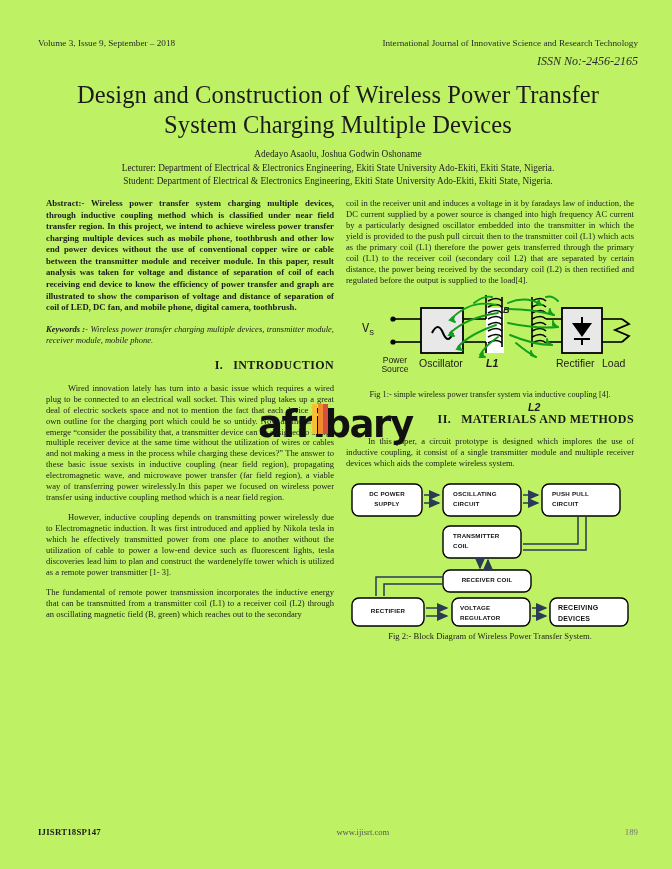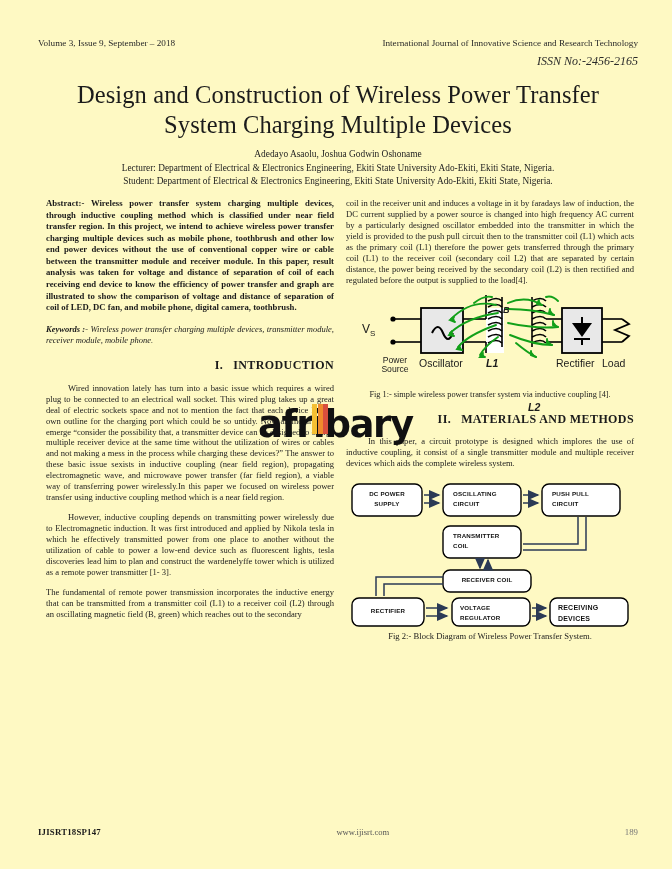--- a/index.html
+++ b/index.html
@@ -4,21 +4,21 @@
 <style>
   html, body {
     margin: 0;
     padding: 0;
     background: #8a8a8a;
   }
   .page {
     position: relative;
     width: 672px;
     height: 869px;
-    background: #fef9c3;
+    background: #bef264;
     overflow: hidden;
     font-family: "Liberation Serif", serif;
     color: #1b1b1b;
     box-sizing: border-box;
   }
   
   .hdr {
     position: absolute;
     top: 38px;
     left: 38px;
@@ -284,21 +284,21 @@
           <path d="M212 32 l-5 -2 l0 -4" fill="#12a01a" stroke="#12a01a"></path>
           <path d="M164 40 q24 10 42 10"></path>
           <path d="M206 50 l-5 -2 l0 -4" fill="#12a01a" stroke="#12a01a"></path>
           <path d="M170 48 q12 10 20 14"></path>
           <path d="M190 62 l-5 -2 l0 -4" fill="#12a01a" stroke="#12a01a"></path>
           <path d="M146 2 q-8 -2 -18 6"></path>
           <path d="M200 2 q6 -2 12 4"></path>
         </g>
       </svg>
 
-      <div style="position:absolute;left:16px;top:27px;font-size:12px;font-family:Liberation Sans, sans-serif;"><span>V</span><sub style="font-size:8px">S</sub></div>
+      <div style="position:absolute;left:16px;top:27px;font-size:12px;font-family:Liberation Mono, monospace;"><span>V</span><sub style="font-size:8px">S</sub></div>
       <div style="position:absolute;left:157px;top:10px;font-size:9px;font-style:italic;font-family:'Liberation Sans',sans-serif;font-weight:bold;">B</div>
       <div style="position:absolute;left:27px;top:61px;font-size:8.6px;font-family:'Liberation Sans',sans-serif;line-height:1.05;text-align:center;width:44px;">Power Source</div>
       <div style="position:absolute;left:73px;top:62px;font-size:10.5px;font-family:'Liberation Sans',sans-serif;">Oscillator</div>
       <div style="position:absolute;left:140px;top:62px;font-size:10.5px;font-style:italic;font-weight:bold;font-family:'Liberation Sans',sans-serif;">L1</div>
       <div style="position:absolute;left:182px;top:62px;font-size:10.5px;font-style:italic;font-weight:bold;font-family:'Liberation Sans',sans-serif;margin-top:44px;">L2</div>
       <div style="position:absolute;left:210px;top:62px;font-size:10.5px;font-family:'Liberation Sans',sans-serif;">Rectifier</div>
       <div style="position:absolute;left:256px;top:62px;font-size:10.5px;font-family:'Liberation Sans',sans-serif;">Load</div>
     </div>
     <p class="cap">Fig 1:- simple wireless power transfer system via inductive coupling [4].</p>
 

